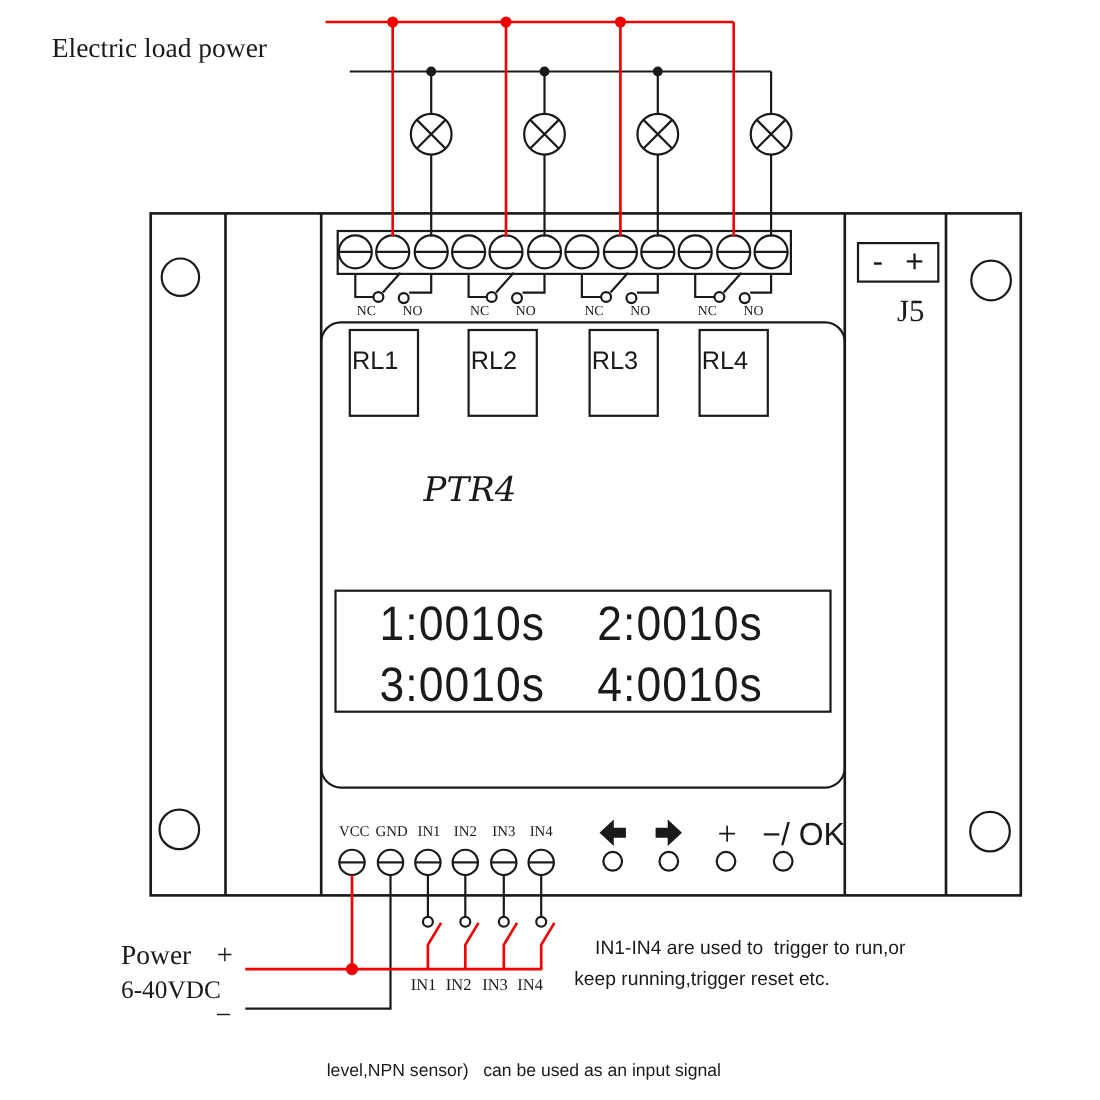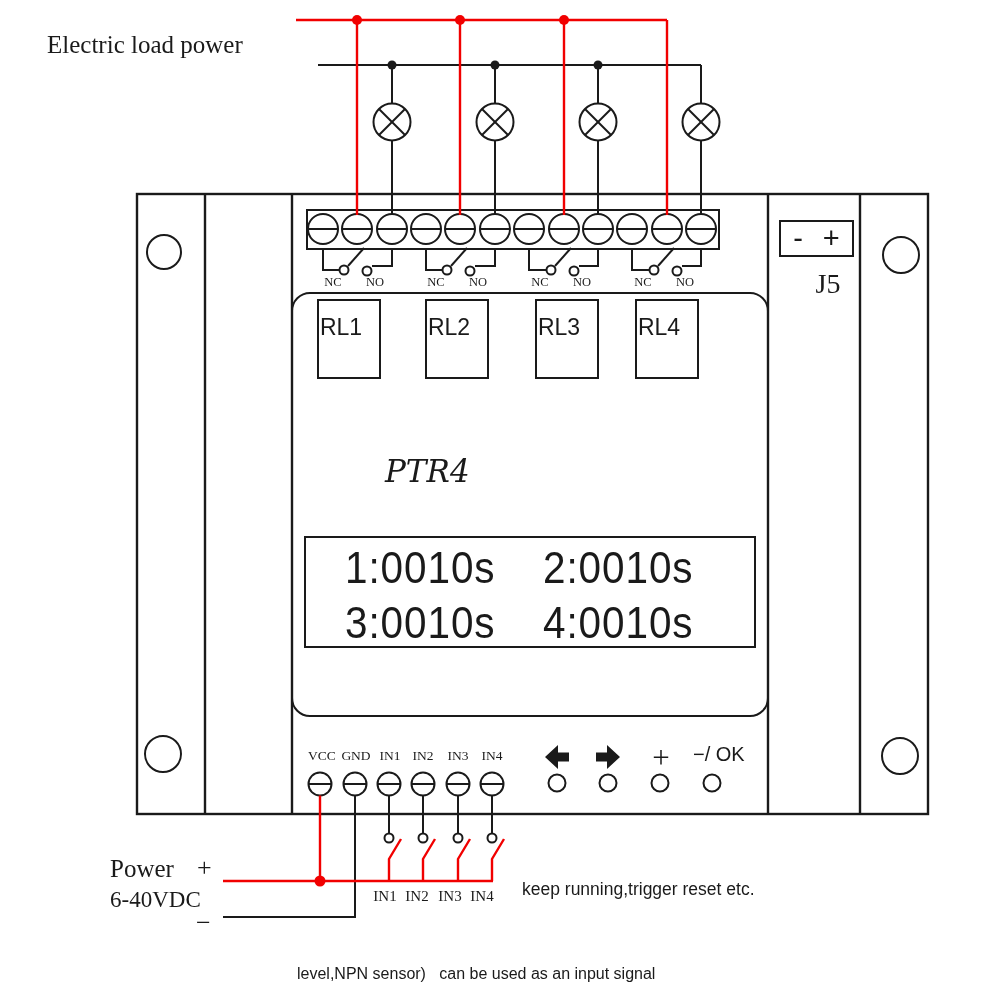--- a/index.html
+++ b/index.html
@@ -266,49 +266,50 @@
   <div class="label sans nc-no cx" style="left:540px;top:275px;">NC</div>
   <div class="label sans nc-no cx" style="left:582px;top:275px;">NO</div>
   <div class="label sans nc-no cx" style="left:643px;top:275px;">NC</div>
   <div class="label sans nc-no cx" style="left:685px;top:275px;">NO</div>
 
   <div class="label sans rl-label" style="left:318px;top:314px;">RL1</div>
   <div class="label sans rl-label" style="left:426px;top:314px;">RL2</div>
   <div class="label sans rl-label" style="left:536px;top:314px;">RL3</div>
   <div class="label sans rl-label" style="left:636px;top:314px;">RL4</div>
 
-  <div class="label italic-title" style="left:385px;top:428px;font-size:31px;margin-top:26px;">PTR4</div>
+  <div class="label italic-title" style="left:385px;top:428px;font-size:31px;">PTR4</div>
 
   <div class="label sans lcd-text" style="left:345px;top:543px;">1:0010s</div>
   <div class="label sans lcd-text" style="left:543px;top:543px;">2:0010s</div>
   <div class="label sans lcd-text" style="left:345px;top:598px;">3:0010s</div>
   <div class="label sans lcd-text" style="left:543px;top:598px;">4:0010s</div>
 
   <div class="label sans term-label cx" style="left:322px;top:748px;">VCC</div>
   <div class="label sans term-label cx" style="left:356px;top:748px;">GND</div>
   <div class="label sans term-label cx" style="left:390px;top:748px;">IN1</div>
   <div class="label sans term-label cx" style="left:423px;top:748px;">IN2</div>
   <div class="label sans term-label cx" style="left:458px;top:748px;">IN3</div>
   <div class="label sans term-label cx" style="left:492px;top:748px;">IN4</div>
 
   <div class="label sans cx" style="left:661px;top:740px;font-size:31px;">+</div>
-  <div class="label sans" style="left:693px;top:743px;font-size:20px;">−/ OK</div>
+  <div class="label sans" style="left:693px;top:743px;font-size:29px;">−/ OK</div>
 
   <div class="label sans j5-box" style="left:780px;top:221px;width:73px;height:35px;">
     <span>-</span>
     <span>+</span>
   </div>
   <div class="label sans cx" style="left:811px;top:268px;font-size:28px;margin-left:17px;">J5</div>
 
   <div class="label serif" style="left:110px;top:855px;font-size:25px;">Power</div>
   <div class="label serif" style="left:197px;top:853px;font-size:26px;">+</div>
   <div class="label serif" style="left:110px;top:887px;font-size:23px;">6-40VDC</div>
   <div class="label serif" style="left:196px;top:908px;font-size:26px;">−</div>
 
   <div class="label sans sw-label cx" style="left:385px;top:888px;">IN1</div>
   <div class="label sans sw-label cx" style="left:417px;top:888px;">IN2</div>
   <div class="label sans sw-label cx" style="left:450px;top:888px;">IN3</div>
   <div class="label sans sw-label cx" style="left:482px;top:888px;">IN4</div>
 
+  <div class="label sans note" style="left:541px;top:851px;">IN1-IN4 are used to  trigger to run,or</div>
   <div class="label sans note" style="left:522px;top:879px;">keep running,trigger reset etc.</div>
   <div class="label sans" style="left:297px;top:965px;font-size:16px;">level,NPN sensor)   can be used as an input signal</div>
 
 </div>
 
 </body></html>

